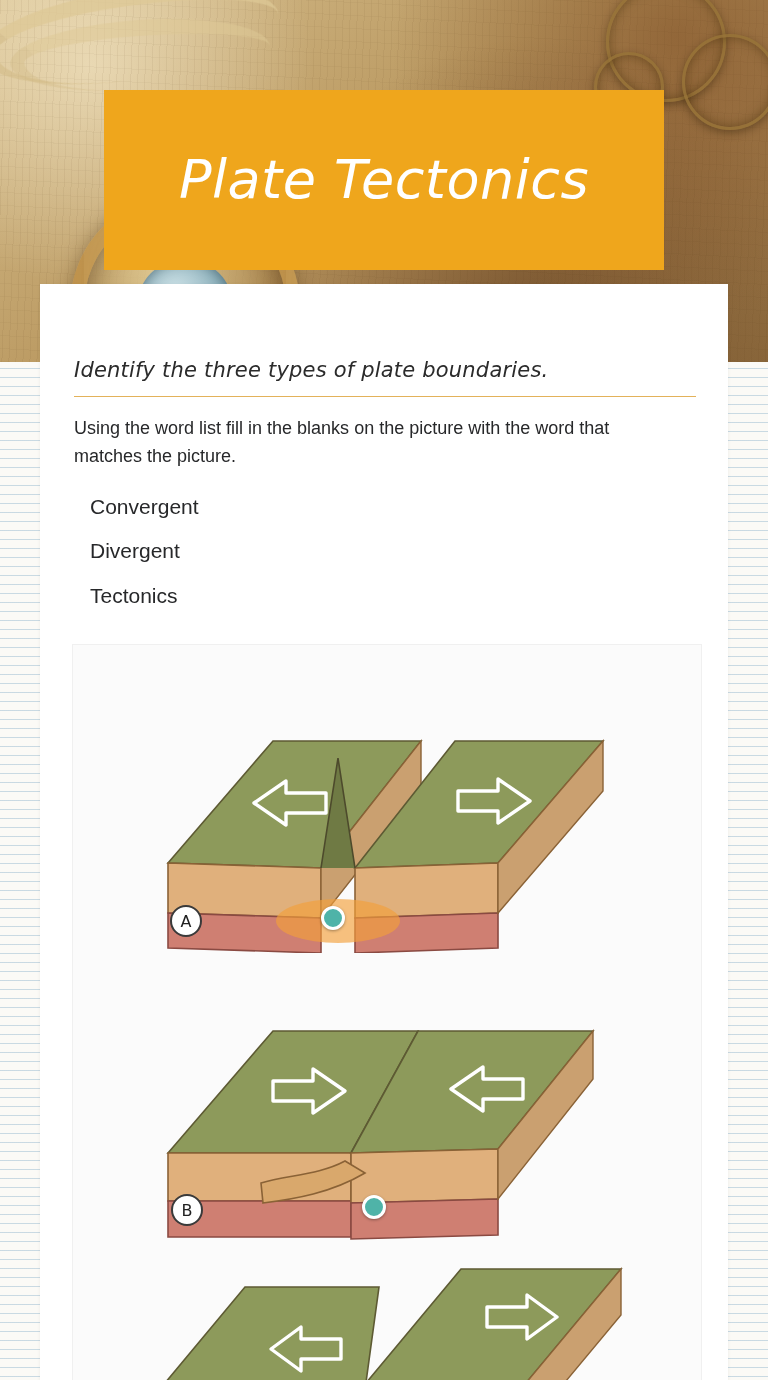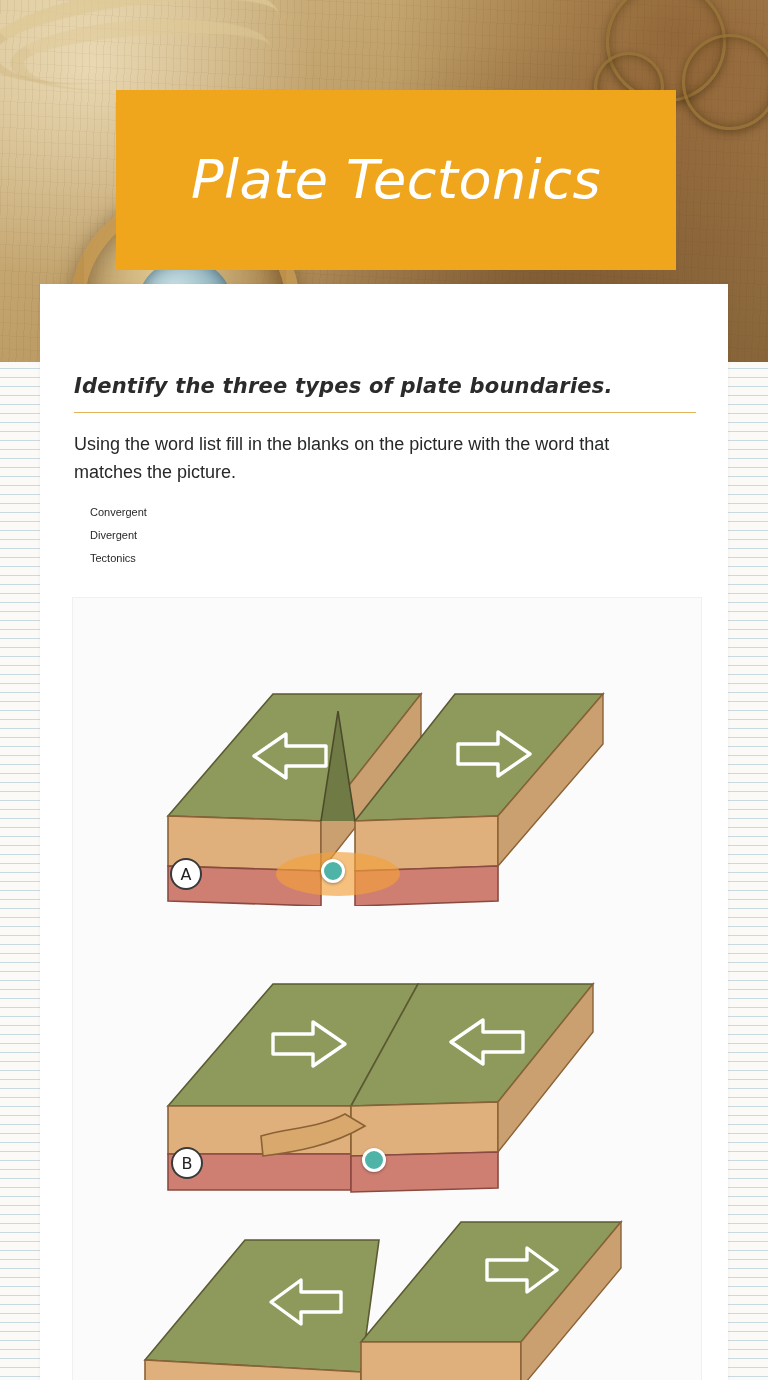--- a/index.html
+++ b/index.html
@@ -122,21 +122,20 @@
     left: 104px;
     top: 90px;
     width: 560px;
     height: 180px;
     background: #efa61c;
     display: flex;
     align-items: center;
     justify-content: center;
     text-align: center;
     z-index: 3;
-    margin-left: 12px;
   }
   .hero-title {
     font-family: "DejaVu Sans", sans-serif;
     font-style: italic;
     font-weight: 400;
     font-size: 54px;
     line-height: 1.28;
     color: #ffffff;
     letter-spacing: 0.5px;
     padding: 0 16px;
@@ -154,23 +153,23 @@
     box-shadow: 0 1px 4px rgba(0,0,0,0.06);
   }
   .card-inner {
     padding: 74px 32px 0 34px;
   }
 
   .section-heading {
     font-family: "DejaVu Sans", sans-serif;
     font-style: italic;
     font-size: 21px;
-    font-weight: 700;
+    font-weight: 400;
     color: #2b2b2b;
-    margin: 16px 0 14px 0;
+    margin: 0 0 14px 0;
     letter-spacing: 0.2px;
   }
   .heading-rule {
     height: 1px;
     background: #e3b25a;
     margin: 0 0 18px 0;
   }
 
   .instructions {
     font-size: 18px;
@@ -179,21 +178,21 @@
     margin: 0 0 14px 0;
     max-width: 600px;
   }
 
   .word-list {
     list-style: none;
     margin: 0 0 26px 0;
     padding: 0 0 0 16px;
   }
   .word-list li {
-    font-size: 11px;
+    font-size: 21px;
     line-height: 2.12;
     color: #27282a;
   }
 
   
   .diagram-wrap {
     position: relative;
     width: 630px;
     margin-left: -2px;
     background: #fbfbfb;

